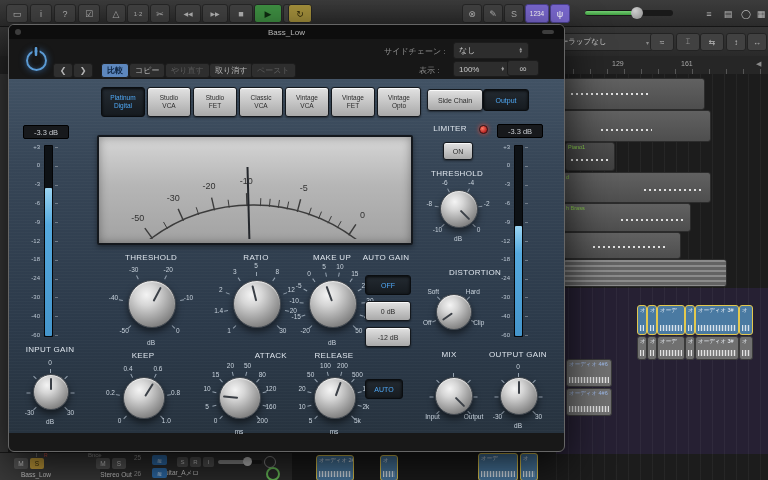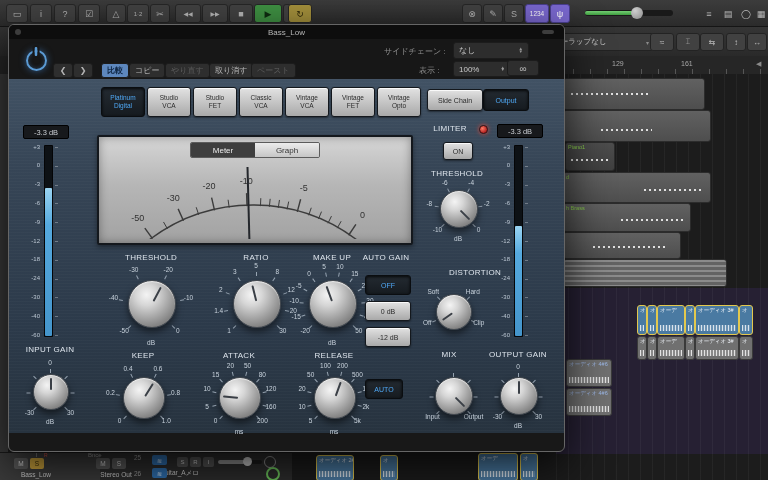--- a/index.html
+++ b/index.html
@@ -471,24 +471,20 @@
             <line x1="198.25805671253104" y1="74.82668370456932" x2="201.62270429886382" y2="62.26964796281143" class="vu-tick major"></line>
             <text x="204.72853284009406" y="53.67853804734261" class="vu-label">-5</text>
             <line x1="209.6721544121738" y1="78.31632357251681" x2="212.27669964783104" y2="70.75217496772228" class="vu-tick"></line>
             <line x1="219.43886693443034" y1="82.01659994056996" x2="222.50033439335107" y2="74.62556368047967" class="vu-tick"></line>
             <line x1="228.96146610093223" y1="86.30621808284243" x2="232.46843527524487" y2="79.11586571244911" class="vu-tick"></line>
             <line x1="238.20442877769287" y1="91.16917599427714" x2="242.14381725852058" y2="84.20633042675794" class="vu-tick"></line>
             <line x1="249.62198649349773" y1="98.23457509308787" x2="256.89149423861744" y2="87.45708664987234" class="vu-tick major"></line>
             <text x="263.6018090802664" y="80.50863577921183" class="vu-label">0</text>
             <line x1="154" y1="240" x2="148.50284085534665" y2="30.071961755132975" class="vu-needle"></line>
           </svg>
-        <div class="vu-tabs">
-          <div class="vu-tab sel">Meter</div>
-          <div class="vu-tab unsel">Graph</div>
-        </div>
       </div>
 
       <div class="readout" style="left:14px;top:46px;width:44px;height:12px;">-3.3 dB</div>
       <div class="vmeter" style="left:16px;top:64px;width:38px;height:196px;">
           <span class="vm-lab" style="top: 0.5px;">+3</span>
           <i class="vm-dash" style="top: 4px;"></i>
           <span class="vm-lab" style="top: 19.3px;">0</span>
           <i class="vm-dash" style="top: 22.8px;"></i>
           <span class="vm-lab" style="top: 38.1px;">-3</span>
           <i class="vm-dash" style="top: 41.6px;"></i>
@@ -605,21 +601,21 @@
           <div class="kcap" style="height: 46px; width: 46px; left: 21px; top: 19px;">
             <div class="kptr" style="transform: rotate(-20deg);"></div>
           </div>
         </div>
 
       <div class="sbtn on" style="position:absolute;left:356px;top:196px;width:44px;height:18px;font-size:7px;">OFF</div>
       <div class="sbtn" style="position:absolute;left:356px;top:222px;width:44px;height:18px;font-size:7px;">0 dB</div>
       <div class="sbtn" style="position:absolute;left:356px;top:248px;width:44px;height:18px;font-size:7px;">-12 dB</div>
 
       <div class="sec" style="left:86px;top:272px;width:96px;">KEEP</div>
-      <div class="sec" style="left:182px;top:272px;width:96px;">ATTACK</div>
+      <div class="sec" style="left:182px;top:272px;width:96px;text-align:right;">ATTACK</div>
       <div class="sec" style="left:277px;top:272px;width:96px;">RELEASE</div>
 
       <div class="knob" style="left:90px;top:282px;width:88px;height:72px;">
           <i class="kt" style="left: 44px; top: 36px; transform: rotate(-135deg) translateY(-26px);"></i>
           <span class="kl" style="left: 20.6655px; top: 59.3345px;">0</span>
           <i class="kt" style="left: 44px; top: 36px; transform: rotate(-81deg) translateY(-26px);"></i>
           <span class="kl" style="left: 11.4063px; top: 30.8377px;">0.2</span>
           <i class="kt" style="left: 44px; top: 36px; transform: rotate(-27deg) translateY(-26px);"></i>
           <span class="kl" style="left: 29.0183px; top: 6.59678px;">0.4</span>
           <i class="kt" style="left: 44px; top: 36px; transform: rotate(27deg) translateY(-26px);"></i>

